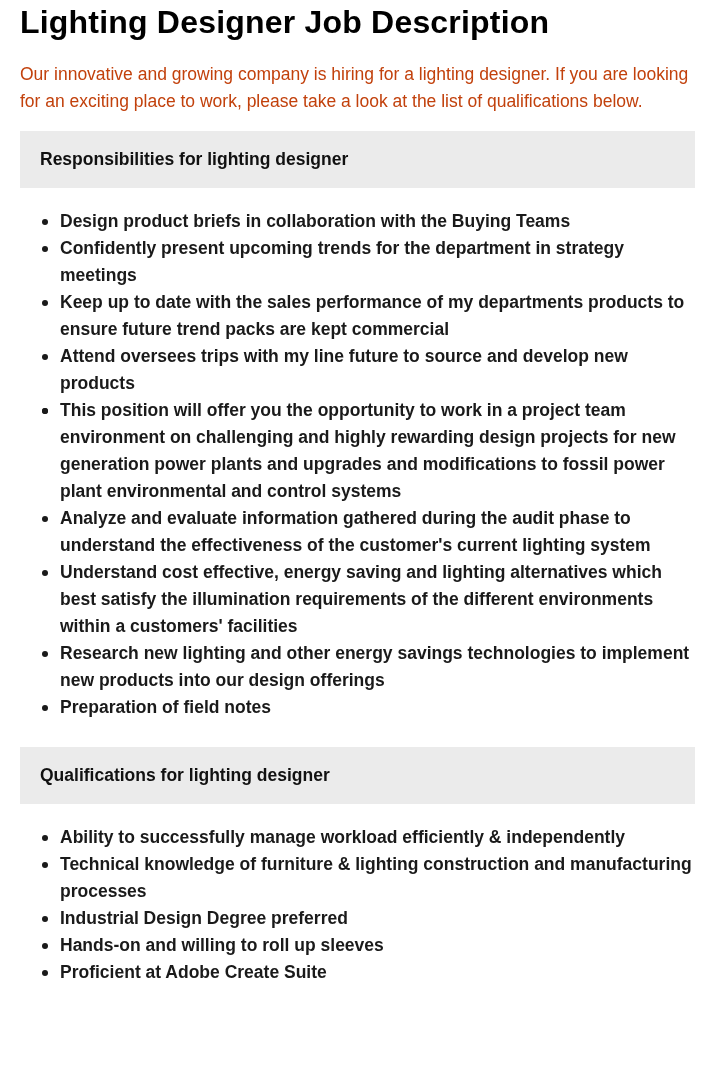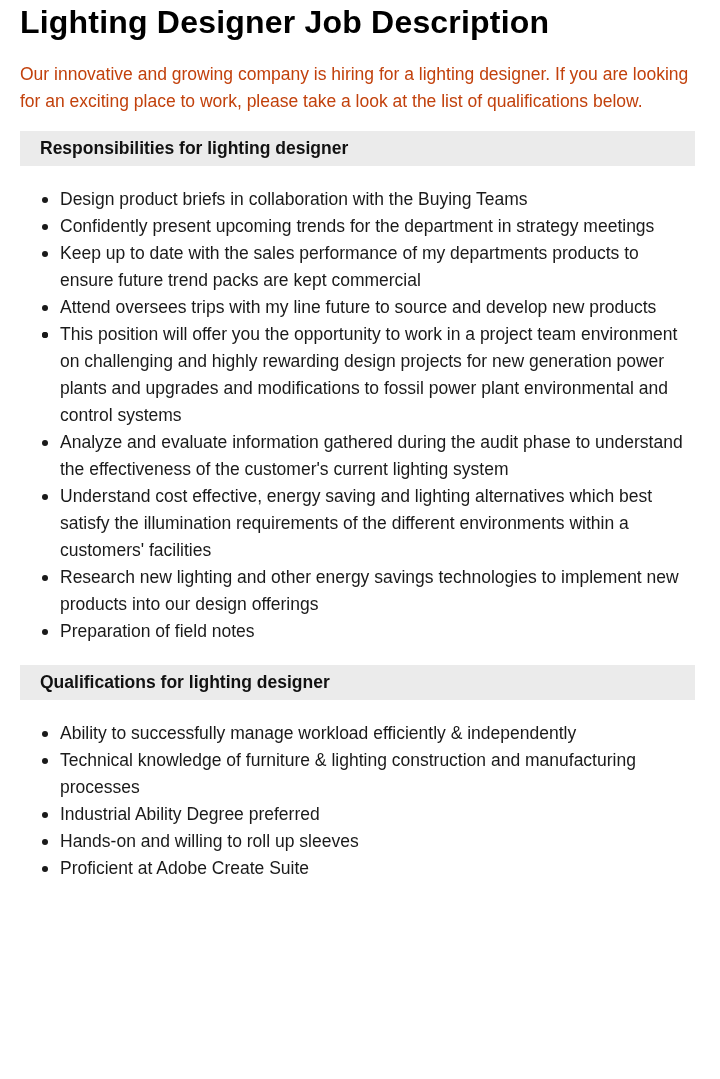--- a/index.html
+++ b/index.html
@@ -28,50 +28,51 @@
     }
     .intro {
       margin: 19px 0 0 0;
       font-size: 17.5px;
       line-height: 27px;
       color: #c2410c;
     }
     .section-header {
       margin-top: 16px;
       background: #ebebeb;
-      height: 35px;
+      height: 57px;
       display: flex;
       align-items: center;
       padding-left: 20px;
       font-size: 17.5px;
       font-weight: bold;
       color: #111111;
     }
     .list {
       margin: 20px 0 0 0;
       padding: 0 0 0 40px;
       list-style: none;
+      font-weight: bold;
     }
     .list li {
       position: relative;
       font-size: 17.5px;
       line-height: 27px;
       color: #1a1a1a;
     }
     .list li .bullet {
       position: absolute;
       left: -18px;
       top: 11px;
       width: 6px;
       height: 6px;
       border-radius: 50%;
       background: #1a1a1a;
     }
     .section-qual {
-      margin-top: 20px;
+      margin-top: 26px;
     }
   </style>
 </head>
 <body>
 
 <div class="page">
   <h1 class="title">Lighting Designer Job Description</h1>
   <p class="intro">Our innovative and growing company is hiring for a lighting designer. If you are looking for an exciting place to work, please take a look at the list of qualifications below.</p>
 
   <div class="section-header">
@@ -89,17 +90,17 @@
     <li><span class="bullet"></span><span>Research new lighting and other energy savings technologies to implement new products into our design offerings</span></li>
     <li><span class="bullet"></span><span>Preparation of field notes</span></li>
   </ul>
 
   <div class="section-header section-qual">
     <span>Qualifications for lighting designer</span>
   </div>
   <ul class="list">
     <li><span class="bullet"></span><span>Ability to successfully manage workload efficiently &amp; independently</span></li>
     <li><span class="bullet"></span><span>Technical knowledge of furniture &amp; lighting construction and manufacturing processes</span></li>
-    <li><span class="bullet"></span><span>Industrial Ability Degree preferred</span></li>
+    <li><span class="bullet"></span><span>Industrial Design Degree preferred</span></li>
     <li><span class="bullet"></span><span>Hands-on and willing to roll up sleeves</span></li>
     <li><span class="bullet"></span><span>Proficient at Adobe Create Suite</span></li>
   </ul>
 </div>
 
 </body></html>

